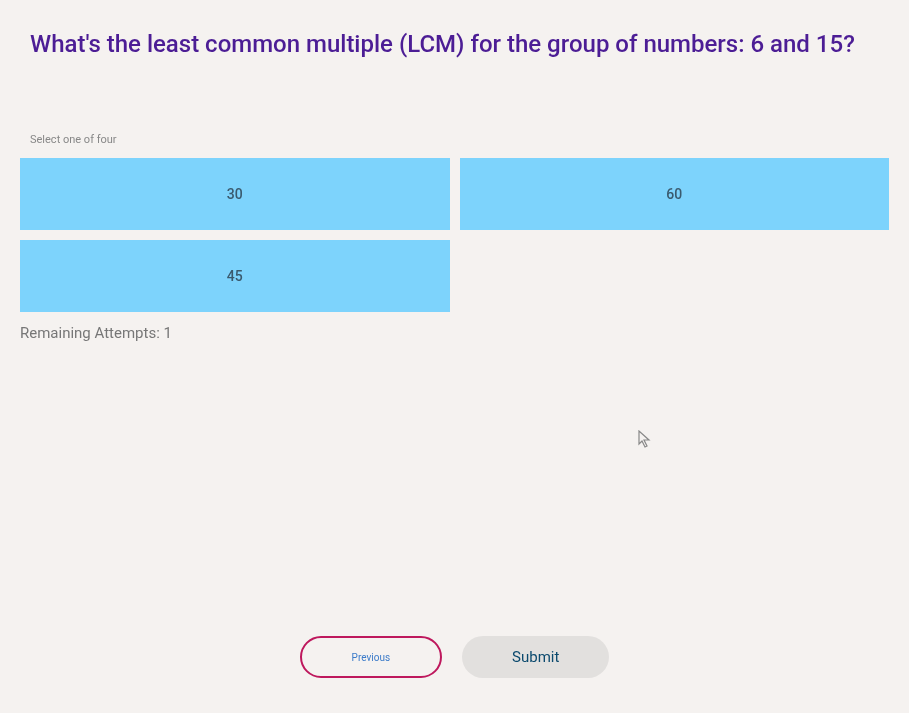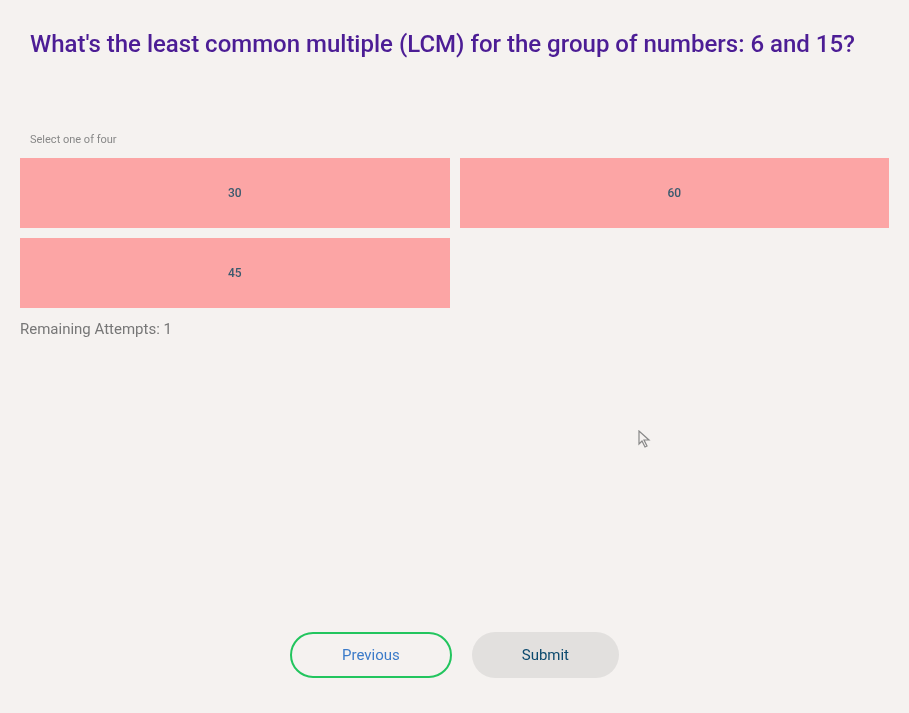--- a/index.html
+++ b/index.html
@@ -28,24 +28,24 @@
       margin-bottom: 12px;
       padding: 0 10px;
     }
     .options-grid {
       display: grid;
       grid-template-columns: 1fr 1fr;
       gap: 10px;
       margin-bottom: 12px;
     }
     .option-button {
-      background: #fca5a5;
+      background: #7dd3fc;
       border: none;
       padding: 28px 20px;
-      font-size: 12px;
+      font-size: 14px;
       color: #3a5a6e;
       font-weight: 500;
       cursor: pointer;
       text-align: center;
       font-family: inherit;
     }
     .attempts-text {
       text-align: left;
       color: #777;
       font-size: 15px;
@@ -54,26 +54,26 @@
     .button-row {
       position: absolute;
       bottom: 35px;
       left: 0;
       right: 0;
       display: flex;
       justify-content: center;
       gap: 20px;
     }
     .previous-button {
-      border: 2px solid #22c55e;
+      border: 2px solid #be185d;
       background: transparent;
       color: #3b7bc9;
       padding: 12px 50px;
       border-radius: 25px;
-      font-size: 15px;
+      font-size: 10px;
       cursor: pointer;
       font-family: inherit;
     }
     .submit-button {
       border: none;
       background: #e2e0de;
       color: #0c4a6e;
       padding: 12px 50px;
       border-radius: 25px;
       font-size: 15px;

